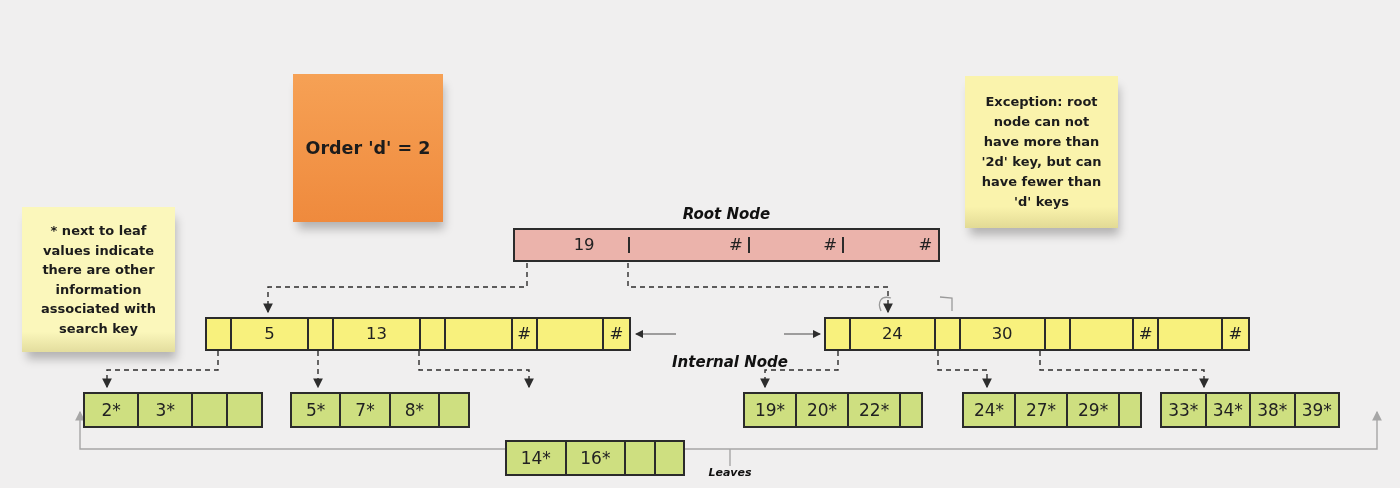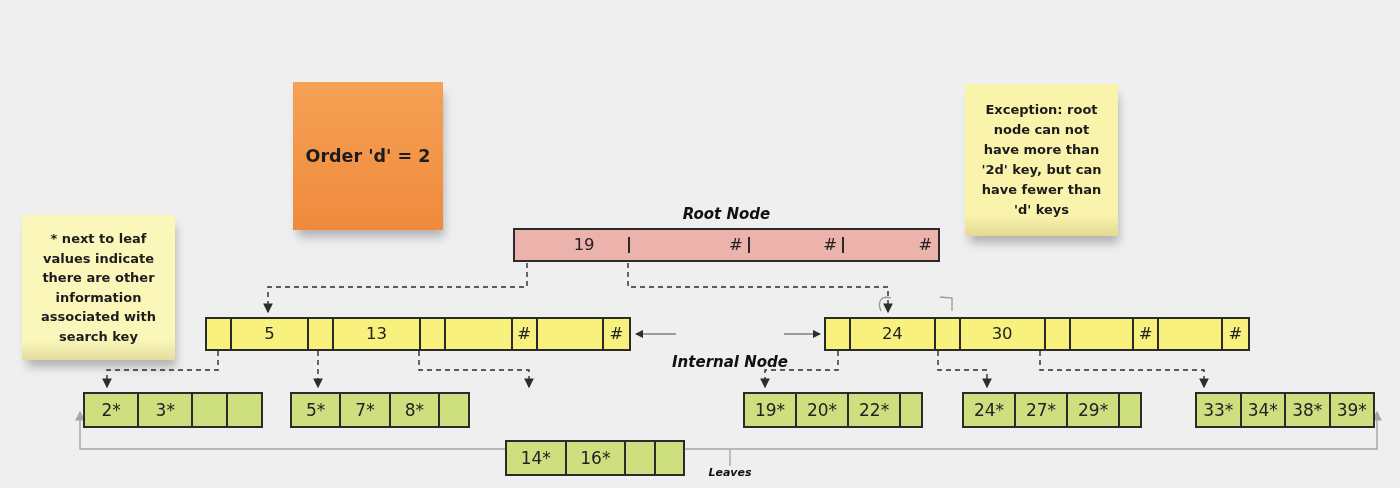--- a/index.html
+++ b/index.html
@@ -25,34 +25,33 @@
   .cell.ptr{flex:0 0 25px;}
   .cell.key{flex:1 1 auto;}
   .root-node{left:513px; top:228px; width:427px; height:34px; background:var(--root-fill,#ebb3ab);align-items:center;}
   .root-node .cell{background:var(--root-fill,#ebb3ab);}
   .internal-node{top:317px; width:426px; height:34px; background:var(--internal-fill,#f8f17d);}
   .internal-node .cell{background:var(--internal-fill,#f8f17d);}
   .pos-0{left:205px;} .pos-1{left:824px;}
   .leaf-node{top:392px; width:180px; height:36px; background:var(--leaf-fill,#cedf80);}
   .leaf-node .cell{flex:1 1 auto; background:var(--leaf-fill,#cedf80); font-size:17px;}
   .pos-l0{left:83px;} .pos-l1{left:290px;} .pos-l2{left:505px;margin-top:48px;}
-  .pos-l3{left:743px;} .pos-l4{left:962px;} .pos-l5{left:1195px;}
+  .pos-l3{left:743px;} .pos-l4{left:962px;} .pos-l5{left:1160px;}
 
   
   .node-label{position:absolute; font-weight:bold; text-align:center; color:#111;font-style:italic;}
   .root-label{left:513px; top:205px; width:427px; font-size:15px;}
   .internal-label{left:640px; top:325px; width:180px; font-size:15px;margin-top:28px;}
   .leaves-label{left:660px; top:466px; width:140px; font-size:11px;}
 
   
   .note{
     position:absolute; display:flex; align-items:center; justify-content:center;
     text-align:center; font-weight:bold; padding:10px; box-sizing:border-box;
     box-shadow:3px 9px 9px -2px rgba(0,0,0,0.25);
-    margin-top:8px;
   }
   .note-left{
     left:22px; top:207px; width:153px; height:145px; font-size:13px; line-height:1.5;
     background:linear-gradient(180deg, var(--note-yellow,#fbf7bb) 0%, var(--note-yellow,#fbf7bb) 86%, #e3dd9e 100%);
   }
   .note-right{
     left:965px; top:76px; width:153px; height:152px; font-size:13px; line-height:1.55;
     background:linear-gradient(180deg, var(--note-yellow2,#faf3ac) 0%, var(--note-yellow2,#faf3ac) 86%, #e2da95 100%);
   }
   .note-orange{

